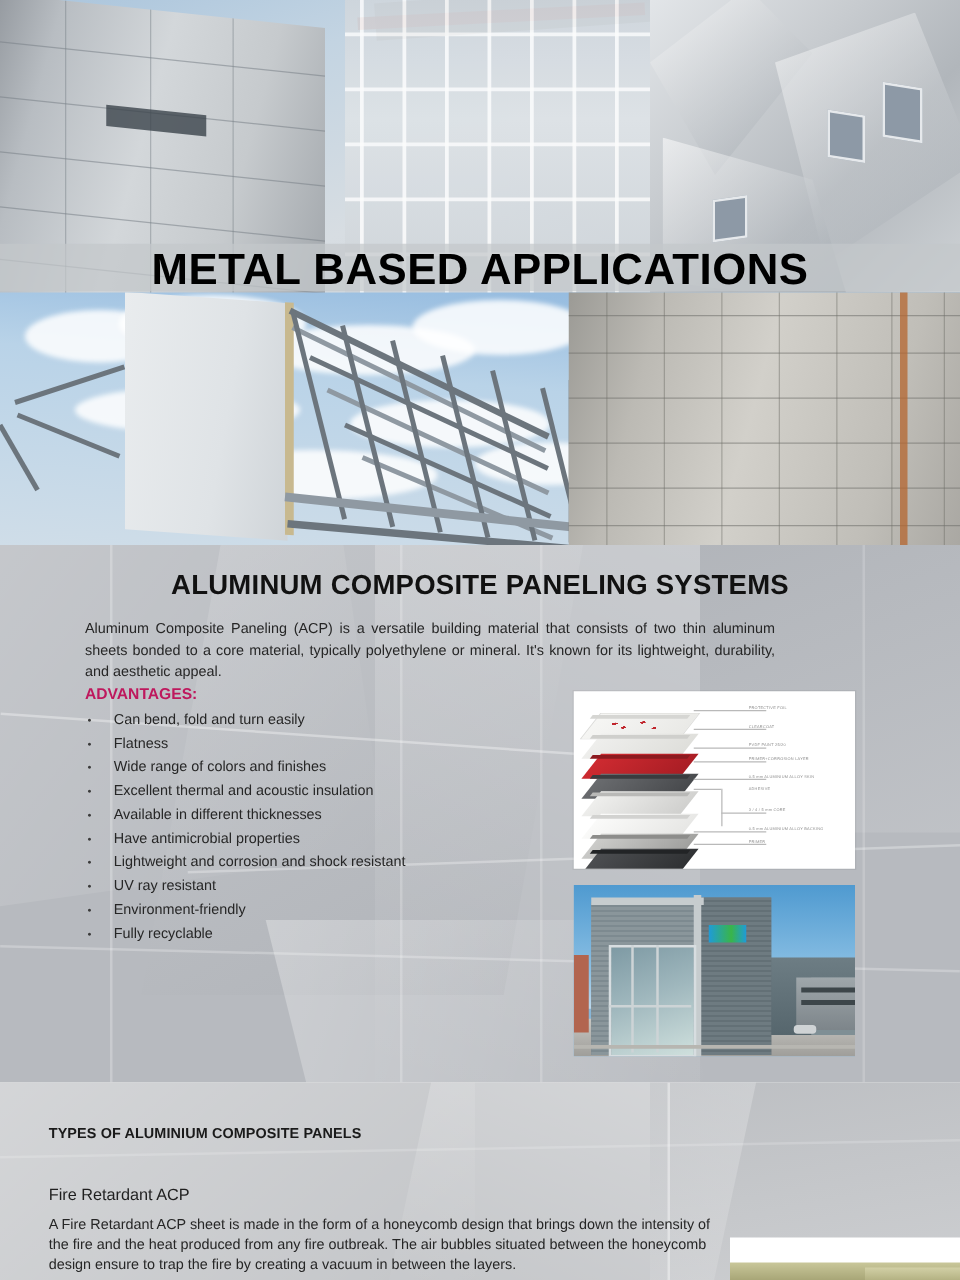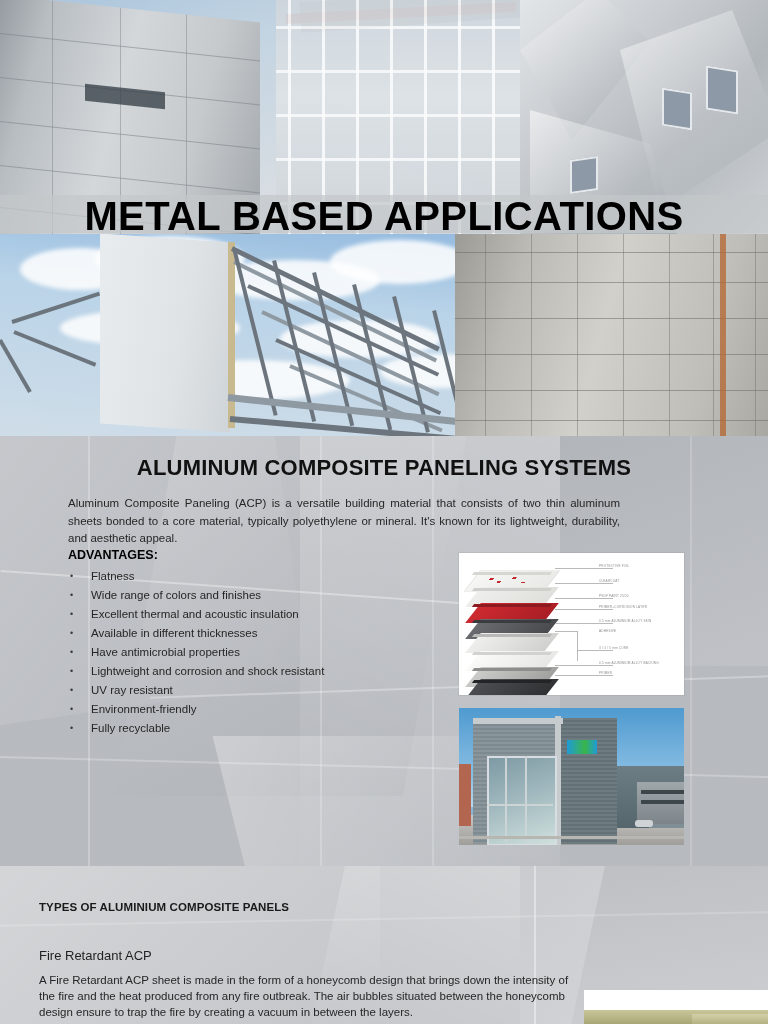--- a/index.html
+++ b/index.html
@@ -97,21 +97,21 @@
     width: 768px; height: 38px;
     background: rgba(196,199,203,.72);
   }
   #header-title {
     position: absolute;
     left: 0; top: 196px;
     width: 768px;
     text-align: center;
     font-family: "Liberation Sans", sans-serif;
     font-weight: bold;
-    font-size: 40px;
+    font-size: 35px;
     letter-spacing: .4px;
     color: #000000;
     line-height: 40px;
     white-space: nowrap;
   }
   
   .hc-bottom {
     position: absolute;
     left: 0; top: 234px;
     width: 768px; height: 202px;
@@ -200,21 +200,21 @@
     line-height: 17.5px;
     color: #262626;
     text-align: justify;
   }
   #adv-heading {
     position: absolute;
     left: 68px; top: 548px;
     font-family: "Liberation Sans", sans-serif;
     font-weight: bold;
     font-size: 12.5px;
-    color: #000000;
+    color: #be185d;
   }
   #adv-list {
     position: absolute;
     left: 68px; top: 567px;
     width: 380px;
     margin: 0; padding: 0;
     list-style: none;
   }
   #adv-list li {
     position: relative;
@@ -464,20 +464,21 @@
     <div class="facet" style="left:690px;top:0;width:2px;height:430px;background:rgba(255,255,255,.18)"></div>
     <div class="facet" style="left:230px;top:300px;width:320px;height:140px;background:linear-gradient(120deg,rgba(255,255,255,.30),rgba(255,255,255,0));transform:skewX(14deg)"></div>
   </div>
 </div>
 
 <div id="acp-heading">ALUMINUM COMPOSITE PANELING SYSTEMS</div>
 <div id="acp-intro">Aluminum Composite Paneling (ACP) is a versatile building material that consists of two thin aluminum sheets bonded to a core material, typically polyethylene or mineral. It's known for its lightweight, durability, and aesthetic appeal.</div>
 <div id="adv-heading">ADVANTAGES:</div>
 
 <ul id="adv-list">
+  <li>Can bend, fold and turn easily</li>
   <li>Flatness</li>
   <li>Wide range of colors and finishes</li>
   <li>Excellent thermal and acoustic insulation</li>
   <li>Available in different thicknesses</li>
   <li>Have antimicrobial properties</li>
   <li>Lightweight and corrosion and shock resistant</li>
   <li>UV ray resistant</li>
   <li>Environment-friendly</li>
   <li>Fully recyclable</li>
 </ul>

